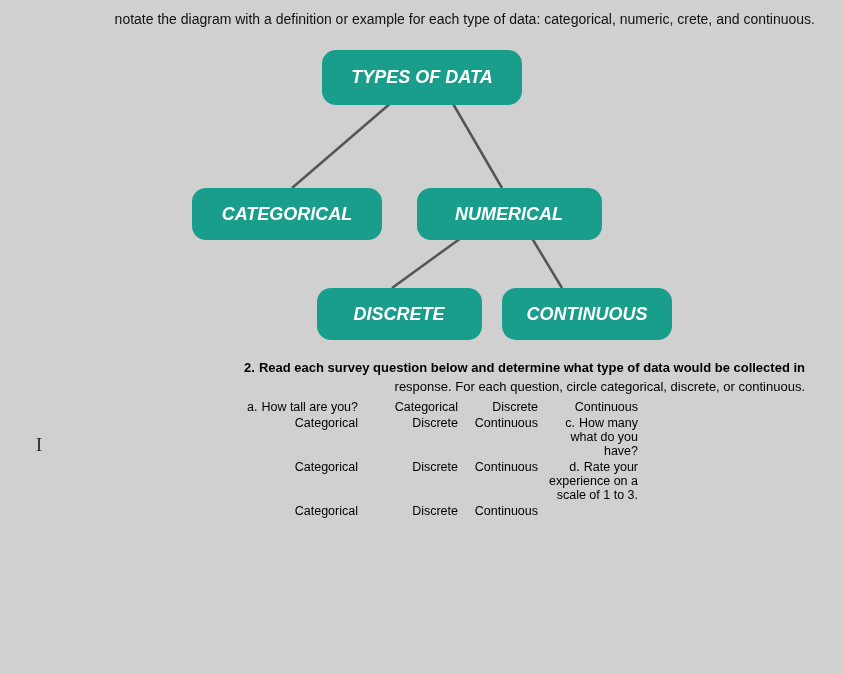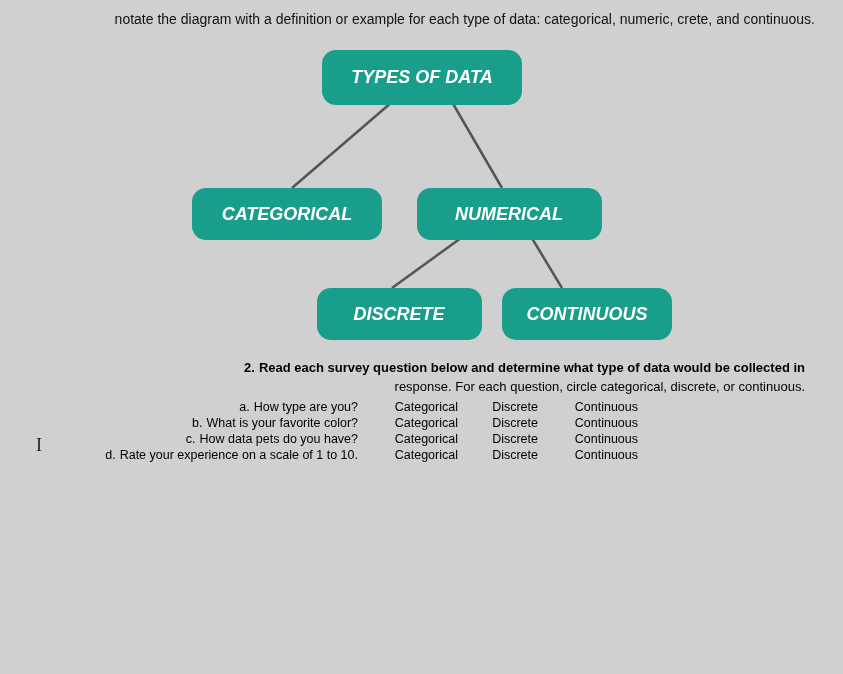--- a/index.html
+++ b/index.html
@@ -127,35 +127,34 @@
   <div class="cursor">I</div>
 
   <div class="section2">
     <div class="header-line">
       <span class="question-num">2.</span><span>Read each survey question below and determine what type of data would be collected in</span>
     </div>
     <div class="sub-header">response. For each question, circle categorical, discrete, or continuous.</div>
 
     <div class="question-grid">
 
-      <div><span style="margin-right:4px">a.</span><span>How type are you?</span></div>
+      <div><span style="margin-right:4px">a.</span><span>How tall are you?</span></div>
       <div>Categorical</div>
       <div>Discrete</div>
       <div>Continuous</div>
 
-      <div><span style="margin-right:4px">b.</span><span>What is your favorite color?</span></div>
       <div>Categorical</div>
       <div>Discrete</div>
       <div>Continuous</div>
 
-      <div><span style="margin-right:4px">c.</span><span>How data pets do you have?</span></div>
+      <div><span style="margin-right:4px">c.</span><span>How many what do you have?</span></div>
       <div>Categorical</div>
       <div>Discrete</div>
       <div>Continuous</div>
 
-      <div><span style="margin-right:4px">d.</span><span>Rate your experience on a scale of 1 to 10.</span></div>
+      <div><span style="margin-right:4px">d.</span><span>Rate your experience on a scale of 1 to 3.</span></div>
       <div>Categorical</div>
       <div>Discrete</div>
       <div>Continuous</div>
     </div>
   </div>
 
 </div>
 
 </body></html>

